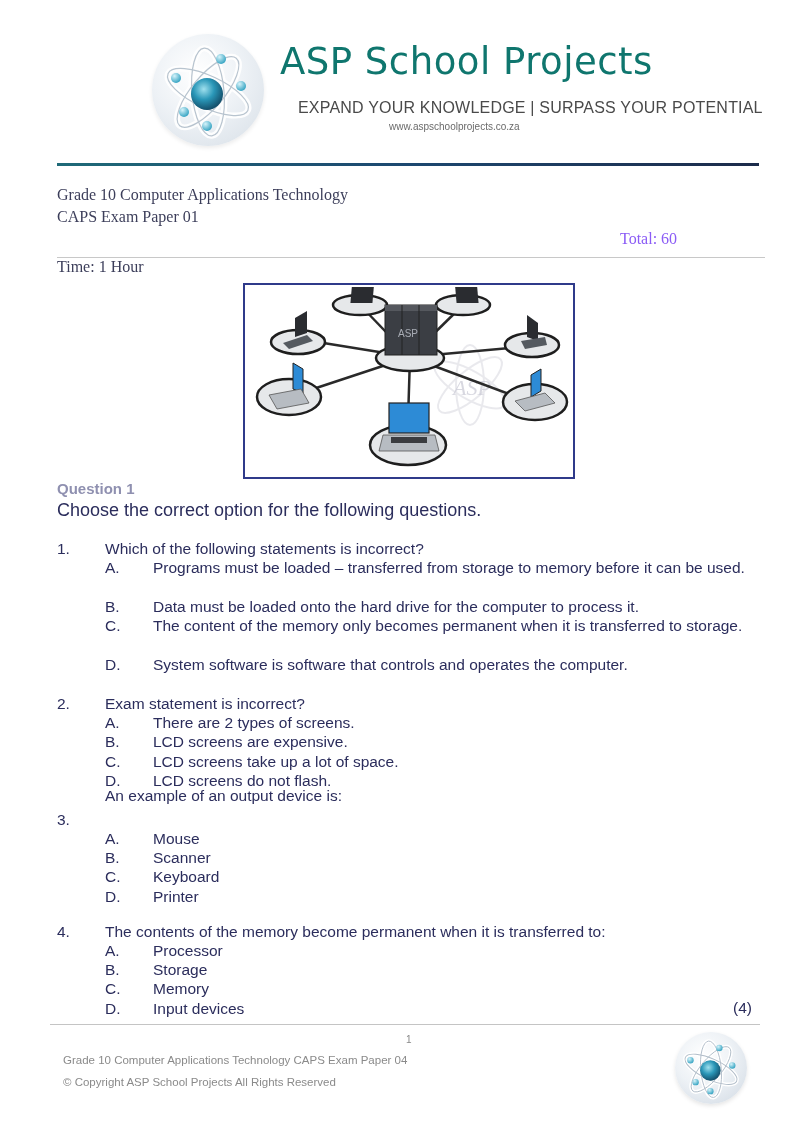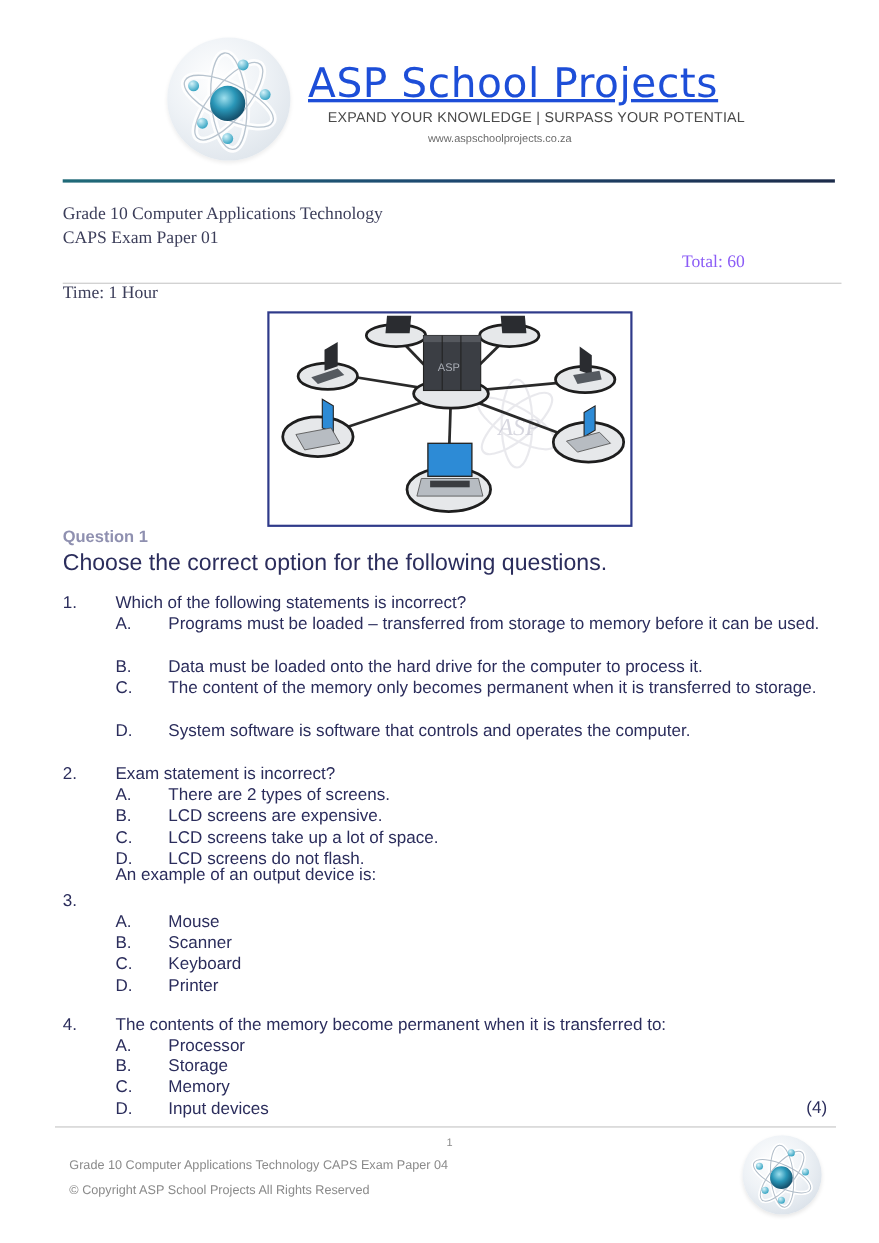--- a/index.html
+++ b/index.html
@@ -4,40 +4,40 @@
   <style>
     * { box-sizing: border-box; margin: 0; padding: 0; }
     html, body { width: 799px; height: 1130px; background: #ffffff; overflow: hidden; }
     body { position: relative; font-family: "Liberation Sans", sans-serif; color: #2b2d5c; }
 
     
     .logo-circle { position: absolute; left: 152px; top: 34px; width: 112px; height: 112px; border-radius: 50%;
       background: radial-gradient(circle at 40% 35%, #ffffff 0%, #eef2f6 45%, #d6dee6 100%);
       box-shadow: 0 2px 4px rgba(0,0,0,0.08); }
     .logo-circle svg { position: absolute; left: 0; top: 0; }
-    .brand-title { position: absolute; left: 280px; top: 54px; font-family: "DejaVu Sans", sans-serif; font-size: 37px; letter-spacing: 0.5px;
-      color: #1d4ed8; font-weight: normal; text-decoration: underline; }
-    .brand-tagline { position: absolute; left: 298px; top: 99px; font-size: 13px; letter-spacing: 0.2px; color: #4a4a4a; text-align: center; }
+    .brand-title { position: absolute; left: 280px; top: 40px; font-family: "DejaVu Sans", sans-serif; font-size: 37px; letter-spacing: 0.5px;
+      color: #0f766e; font-weight: normal; }
+    .brand-tagline { position: absolute; left: 298px; top: 99px; font-size: 16px; letter-spacing: 0.2px; color: #4a4a4a; text-align: center; }
     .brand-url { position: absolute; left: 389px; top: 121px; font-size: 10px; color: #6a6a6a; }
     .header-rule { position: absolute; left: 57px; top: 163px; width: 702px; height: 3px;
       background: linear-gradient(to right, #1f6a78, #1d4870 50%, #1c2b4a); }
 
     .meta { position: absolute; left: 57px; font-family: "Liberation Serif", serif; font-size: 16px; color: #3c3e5a; }
     .meta-1 { top: 186px; }
     .meta-2 { top: 208px; }
     .meta-3 { top: 230px; margin-top: 28px; }
     .meta-total { position: absolute; left: 620px; top: 230px; font-family: "Liberation Serif", serif; font-size: 16px; color: #8b5cf6; }
     .meta-rule { position: absolute; left: 57px; top: 257px; width: 708px; height: 1px; background: #c8c8c8; }
 
     
     .figure { position: absolute; left: 243px; top: 283px; width: 332px; height: 196px; border: 2px solid #2f3a8a; background: #fff; overflow: hidden; }
 
     
     .q-heading { position: absolute; left: 57px; top: 480px; font-size: 15px; font-weight: bold; color: #8f90b0; text-align: right; }
-    .q-instr { position: absolute; left: 57px; top: 500px; font-size: 21px; color: #2b2d5c; }
+    .q-instr { position: absolute; left: 57px; top: 500px; font-size: 18px; color: #2b2d5c; }
 
     .qline { position: absolute; font-size: 15.5px; color: #2b2d5c; line-height: 19.5px; }
     .qnum { position: absolute; left: 57px; }
     .qtext { position: absolute; left: 105px; }
     .opt-letter { position: absolute; left: 105px; }
     .opt-text { position: absolute; left: 153px; width: 610px; }
     .marks { position: absolute; left: 733px; font-size: 15.5px; color: #2b2d5c; }
 
     .footer-rule { position: absolute; left: 50px; top: 1024px; width: 710px; height: 1px; background: #c4c4c4; }
     .page-num { position: absolute; left: 406px; top: 1034px; font-size: 10px; color: #888; }

